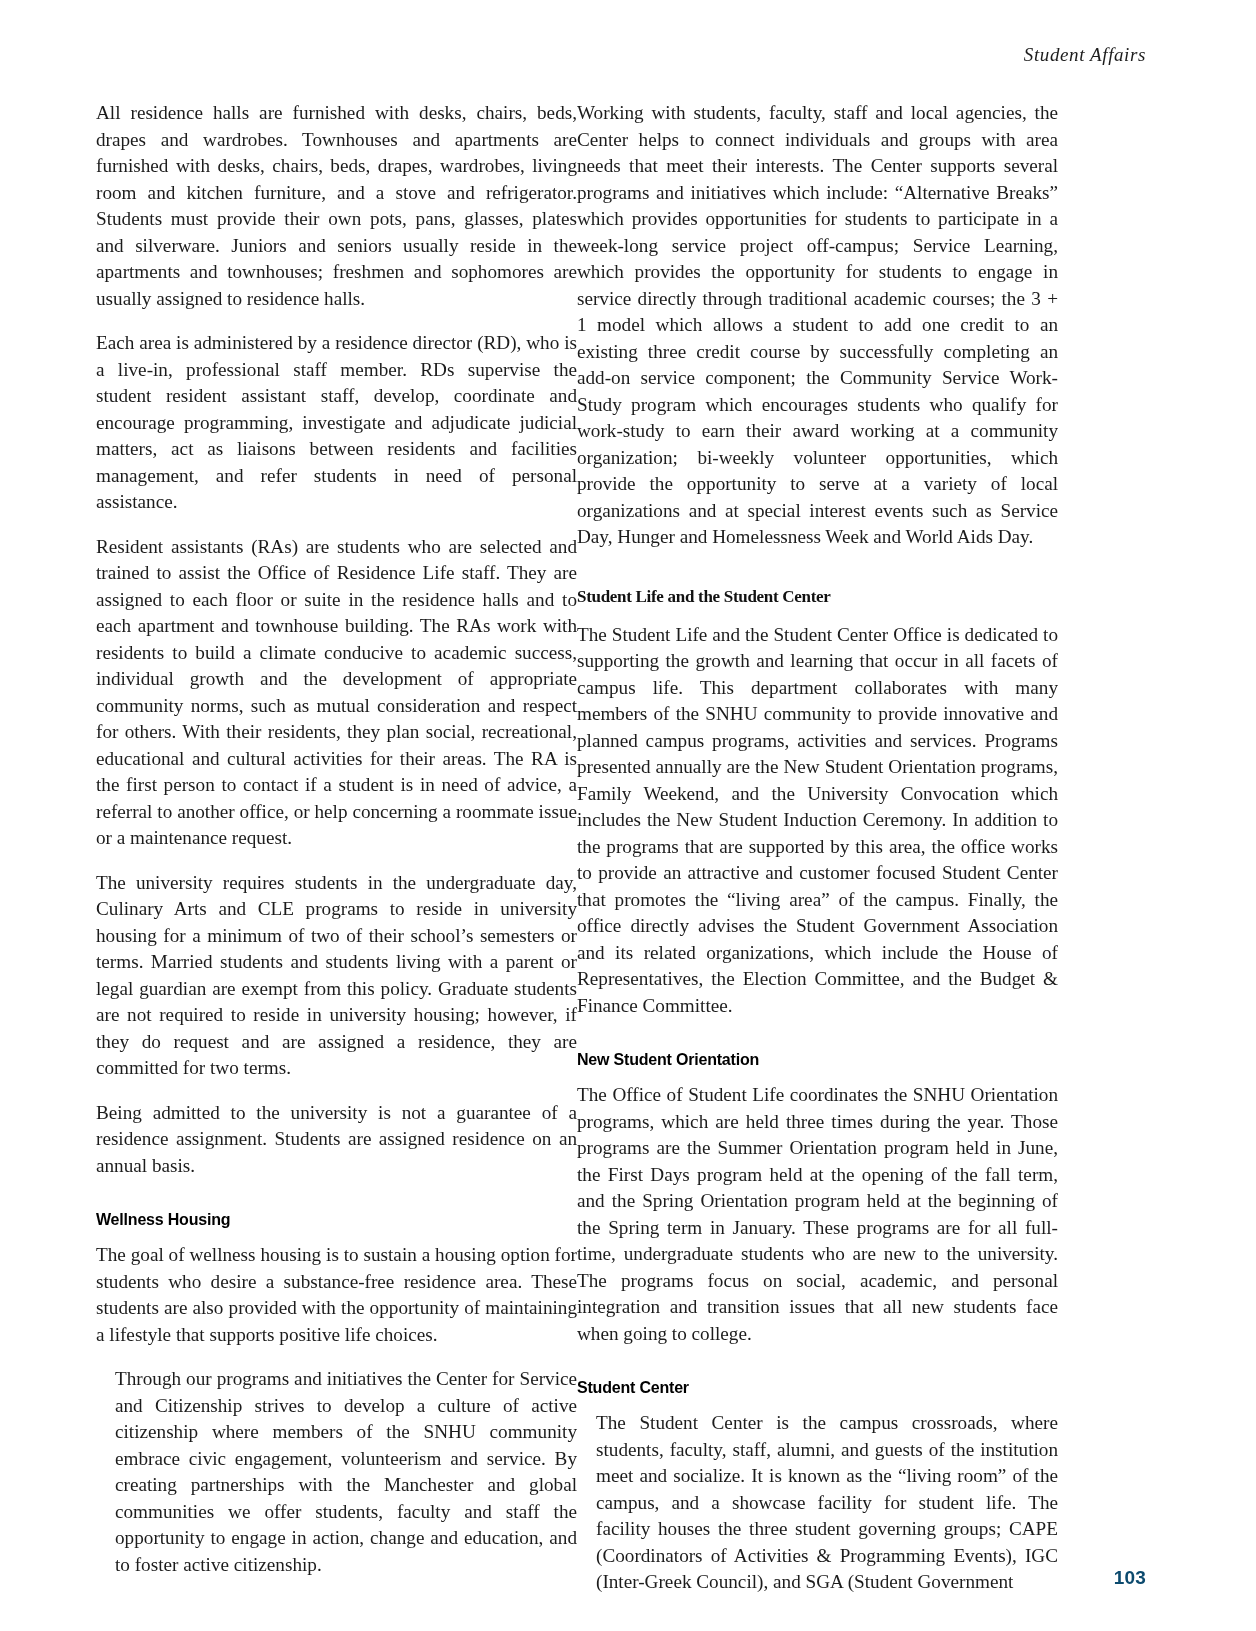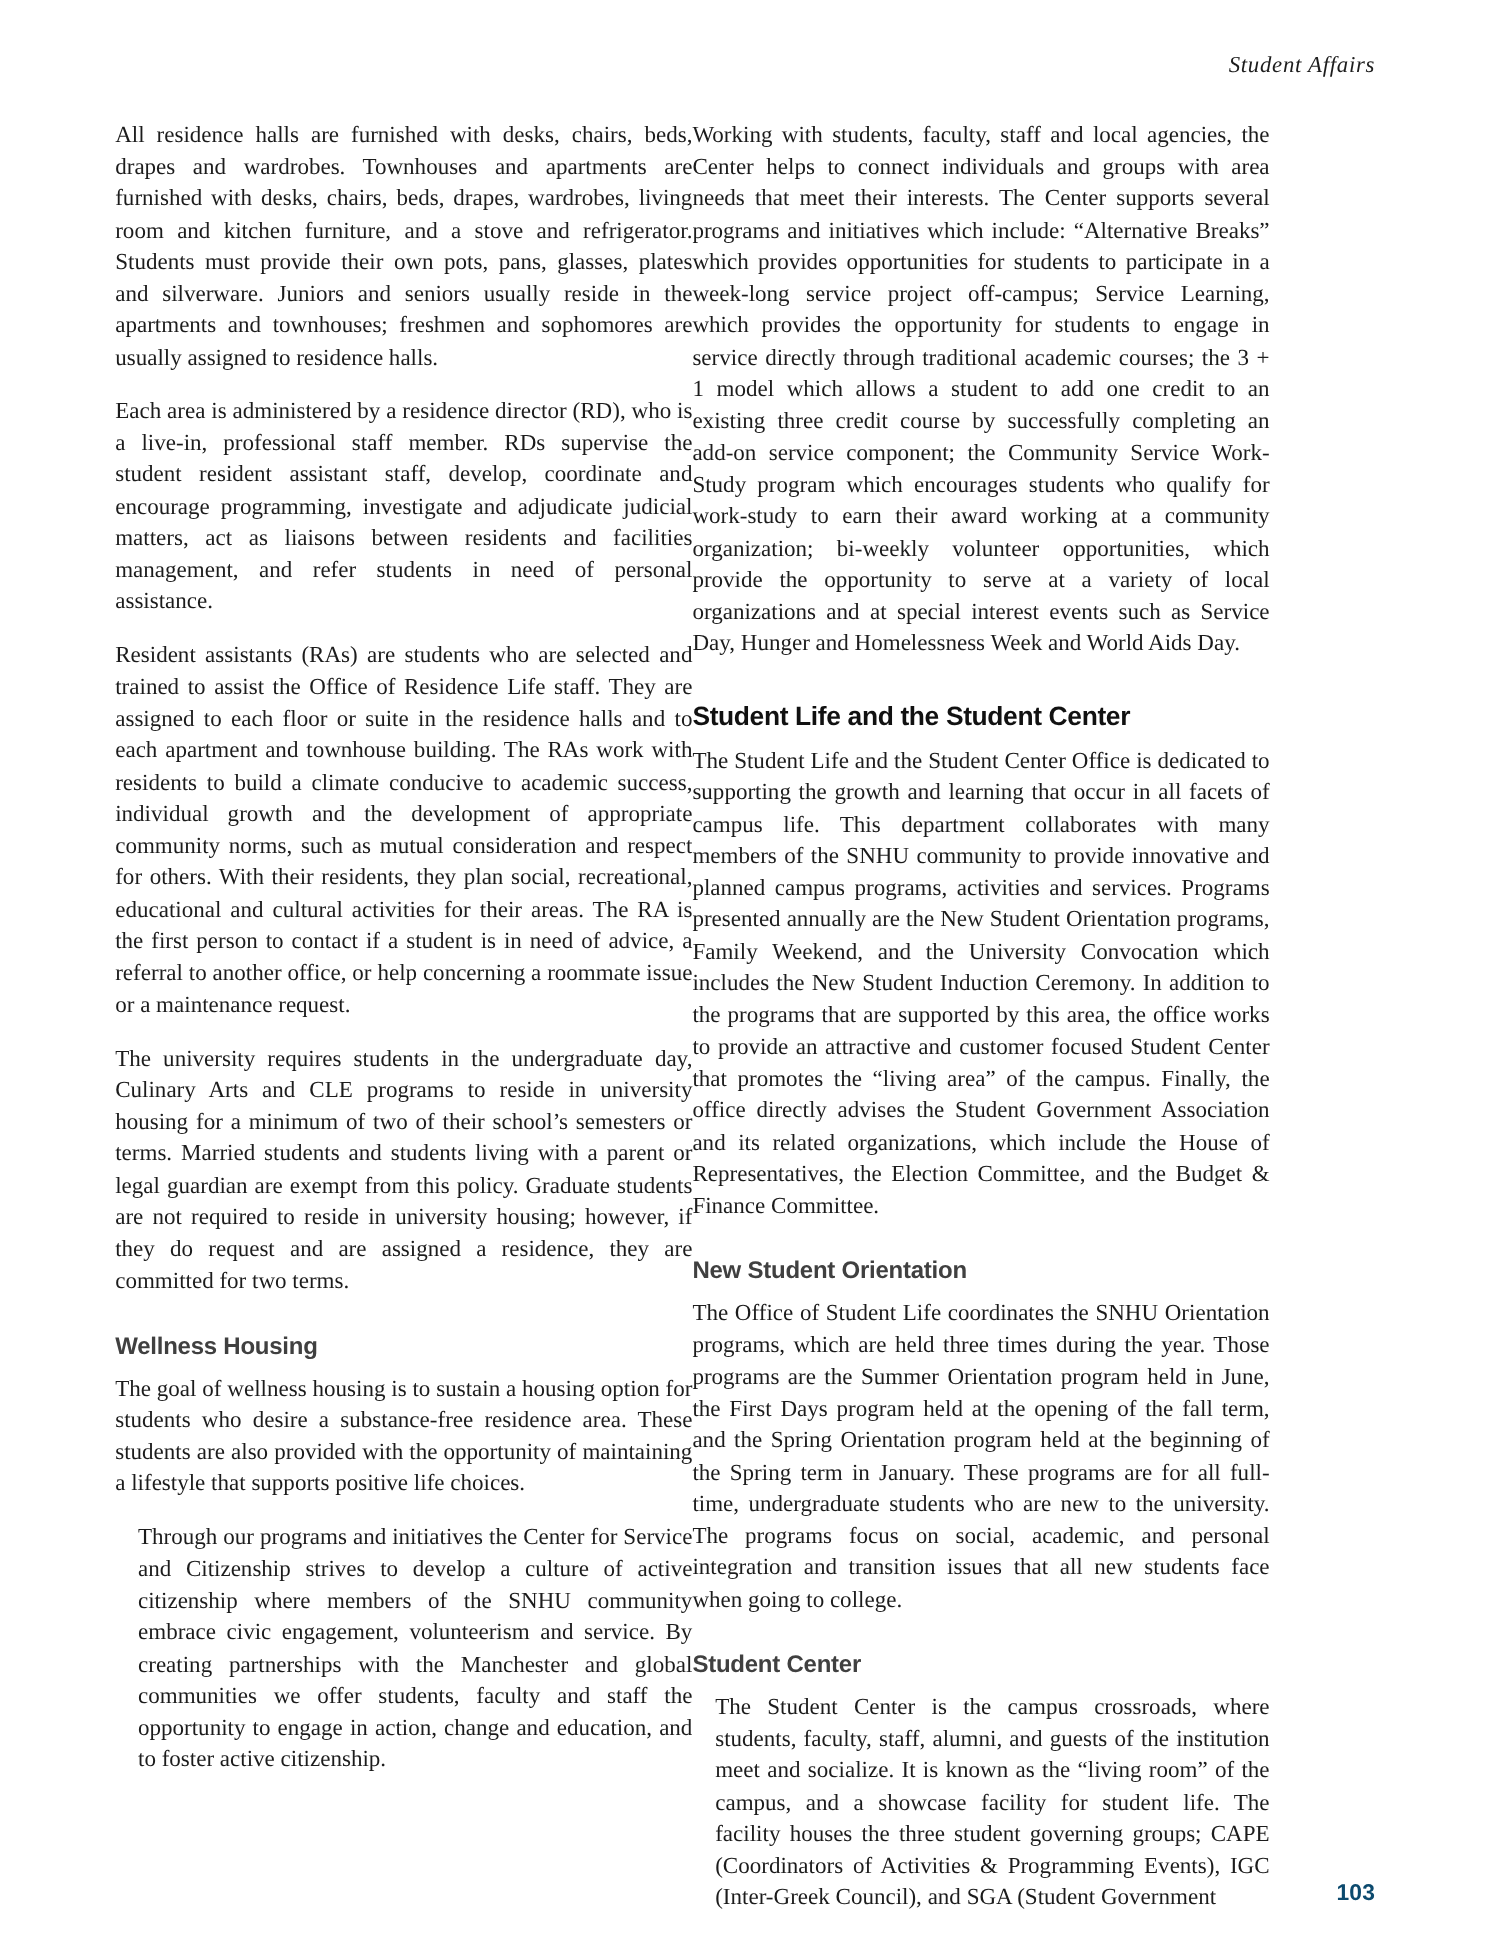--- a/index.html
+++ b/index.html
@@ -59,35 +59,35 @@
     line-height: 26.5px;
     text-align: justify;
     text-justify: inter-word;
     color: #1c1c1c;
     hyphens: none;
   }
   p.body:last-child { margin-bottom: 0; margin-left: 19px; }
 
   h2.section {
     margin: 30px 0 10px 0;
-    font-family: Liberation Sans, sans-serif;
+    font-family: Liberation Serif, serif;
     font-weight: bold;
-    font-size: 22px;
+    font-size: 17px;
     line-height: 31px;
     letter-spacing: -0.3px;
     color: #111111;
   }
   h3.subsection {
     margin: 27px 0 9px 0;
     font-family: "Liberation Sans", sans-serif;
     font-weight: bold;
-    font-size: 20px;
+    font-size: 16px;
     line-height: 27px;
     letter-spacing: -0.2px;
-    color: #404040;
+    color: #000000;
   }
 
   
   .folio {
     position: absolute;
     right: 110px;
     bottom: 42px;
     font-family: "Liberation Sans", sans-serif;
     font-weight: bold;
     font-size: 19px;
@@ -101,20 +101,21 @@
 <div class="page">
 
   <div class="running-head">Student Affairs</div>
 
   <div class="columns">
     <div class="col" id="left-col">
         <p class="body">All residence halls are furnished with desks, chairs, beds, drapes and wardrobes. Townhouses and apartments are furnished with desks, chairs, beds, drapes, wardrobes, living room and kitchen furniture, and a stove and refrigerator. Students must provide their own pots, pans, glasses, plates and silverware. Juniors and seniors usually reside in the apartments and townhouses; freshmen and sophomores are usually assigned to residence halls.</p>
         <p class="body">Each area is administered by a residence director (RD), who is a live-in, professional staff member. RDs supervise the student resident assistant staff, develop, coordinate and encourage programming, investigate and adjudicate judicial matters, act as liaisons between residents and facilities management, and refer students in need of personal assistance.</p>
         <p class="body">Resident assistants (RAs) are students who are selected and trained to assist the Office of Residence Life staff. They are assigned to each floor or suite in the residence halls and to each apartment and townhouse building. The RAs work with residents to build a climate conducive to academic success, individual growth and the development of appropriate community norms, such as mutual consideration and respect for others. With their residents, they plan social, recreational, educational and cultural activities for their areas. The RA is the first person to contact if a student is in need of advice, a referral to another office, or help concerning a roommate issue or a maintenance request.</p>
         <p class="body">The university requires students in the undergraduate day, Culinary Arts and CLE programs to reside in university housing for a minimum of two of their school’s semesters or terms. Married students and students living with a parent or legal guardian are exempt from this policy. Graduate students are not required to reside in university housing; however, if they do request and are assigned a residence, they are committed for two terms.</p>
+        <p class="body">Being admitted to the university is not a guarantee of a residence assignment. Students are assigned residence on an annual basis.</p>
         <h3 class="subsection">Wellness Housing</h3>
         <p class="body">The goal of wellness housing is to sustain a housing option for students who desire a substance-free residence area. These students are also provided with the opportunity of maintaining a lifestyle that supports positive life choices.</p>
         <p class="body">Through our programs and initiatives the Center for Service and Citizenship strives to develop a culture of active citizenship where members of the SNHU community embrace civic engagement, volunteerism and service. By creating partnerships with the Manchester and global communities we offer students, faculty and staff the opportunity to engage in action, change and education, and to foster active citizenship.</p>
       </div>
     <div class="col" id="right-col">
         <p class="body">Working with students, faculty, staff and local agencies, the Center helps to connect individuals and groups with area needs that meet their interests. The Center supports several programs and initiatives which include: “Alternative Breaks” which provides opportunities for students to participate in a week-long service project off-campus; Service Learning, which provides the opportunity for students to engage in service directly through traditional academic courses; the 3 + 1 model which allows a student to add one credit to an existing three credit course by successfully completing an add-on service component; the Community Service Work-Study program which encourages students who qualify for work-study to earn their award working at a community organization; bi-weekly volunteer opportunities, which provide the opportunity to serve at a variety of local organizations and at special interest events such as Service Day, Hunger and Homelessness Week and World Aids Day.</p>
         <h2 class="section">Student Life and the Student Center</h2>
         <p class="body">The Student Life and the Student Center Office is dedicated to supporting the growth and learning that occur in all facets of campus life. This department collaborates with many members of the SNHU community to provide innovative and planned campus programs, activities and services. Programs presented annually are the New Student Orientation programs, Family Weekend, and the University Convocation which includes the New Student Induction Ceremony. In addition to the programs that are supported by this area, the office works to provide an attractive and customer focused Student Center that promotes the “living area” of the campus. Finally, the office directly advises the Student Government Association and its related organizations, which include the House of Representatives, the Election Committee, and the Budget &amp; Finance Committee.</p>
         <h3 class="subsection">New Student Orientation</h3>
         <p class="body">The Office of Student Life coordinates the SNHU Orientation programs, which are held three times during the year. Those programs are the Summer Orientation program held in June, the First Days program held at the opening of the fall term, and the Spring Orientation program held at the beginning of the Spring term in January. These programs are for all full-time, undergraduate students who are new to the university. The programs focus on social, academic, and personal integration and transition issues that all new students face when going to college.</p>

